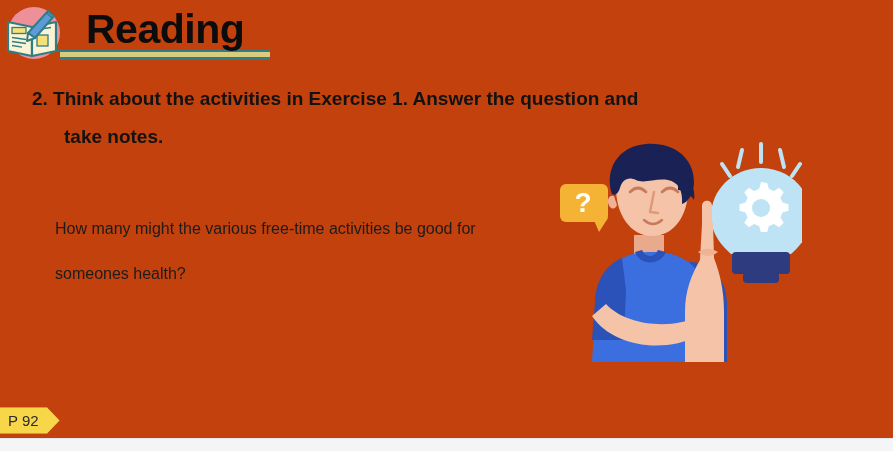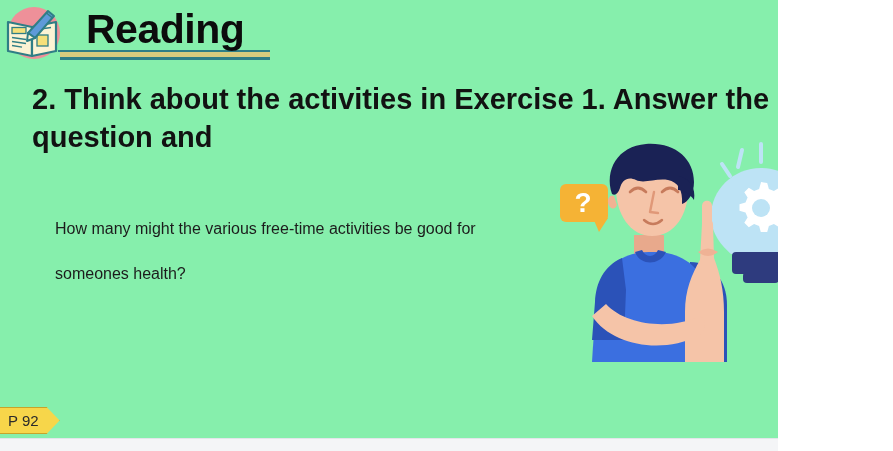--- a/index.html
+++ b/index.html
@@ -9,23 +9,23 @@
   body {
     width: 893px;
     height: 451px;
     background: #ffffff;
     font-family: "Liberation Sans", sans-serif;
     overflow: hidden;
   }
 
   #slide {
     position: relative;
-    width: 778px;
+    width: 893px;
     height: 451px;
-    background: #86efac;
+    background: #c2410c;
     overflow: hidden;
   }
 
   
   #bottom-strip {
     position: absolute;
     left: 0;
     bottom: 0;
     width: 893px;
     height: 12px;
@@ -76,21 +76,21 @@
     position: absolute; left: 2px; top: 7px;
     width: calc(100% - 2px); height: 3px; background: #2F7E86;
   }
 
   
   #prompt-block {
     position: absolute;
     left: 32px;
     top: 80px;
     width: 812px;
-    font-size: 29px;
+    font-size: 19px;
     font-weight: bold;
     line-height: 38px;
     color: #121212;
     z-index: 2;
   }
   #prompt-line-2 {
     display: block;
     padding-left: 32px;
   }
 
@@ -165,20 +165,21 @@
   <div id="title-rule">
     <div class="r-top"></div>
     <div class="r-mid"></div>
     <div class="r-bot"></div>
   </div>
 
   <div id="title-text">Reading</div>
 
   <div id="prompt-block">
     <span id="prompt-line-1">2. Think about the activities in Exercise 1. Answer the question and</span>
+    <span id="prompt-line-2">take notes.</span>
   </div>
 
   <div id="question-block">How many might the various free-time activities be good for someones health?</div>
 
   <div id="illustration">
     <svg viewBox="0 0 250 232" width="250" height="232">
 
       <g>
         <rect x="8" y="44" width="48" height="38" rx="6" fill="#F5B335"></rect>
         <path d="M41 78 L56 78 L47 92 Z" fill="#F5B335"></path>

